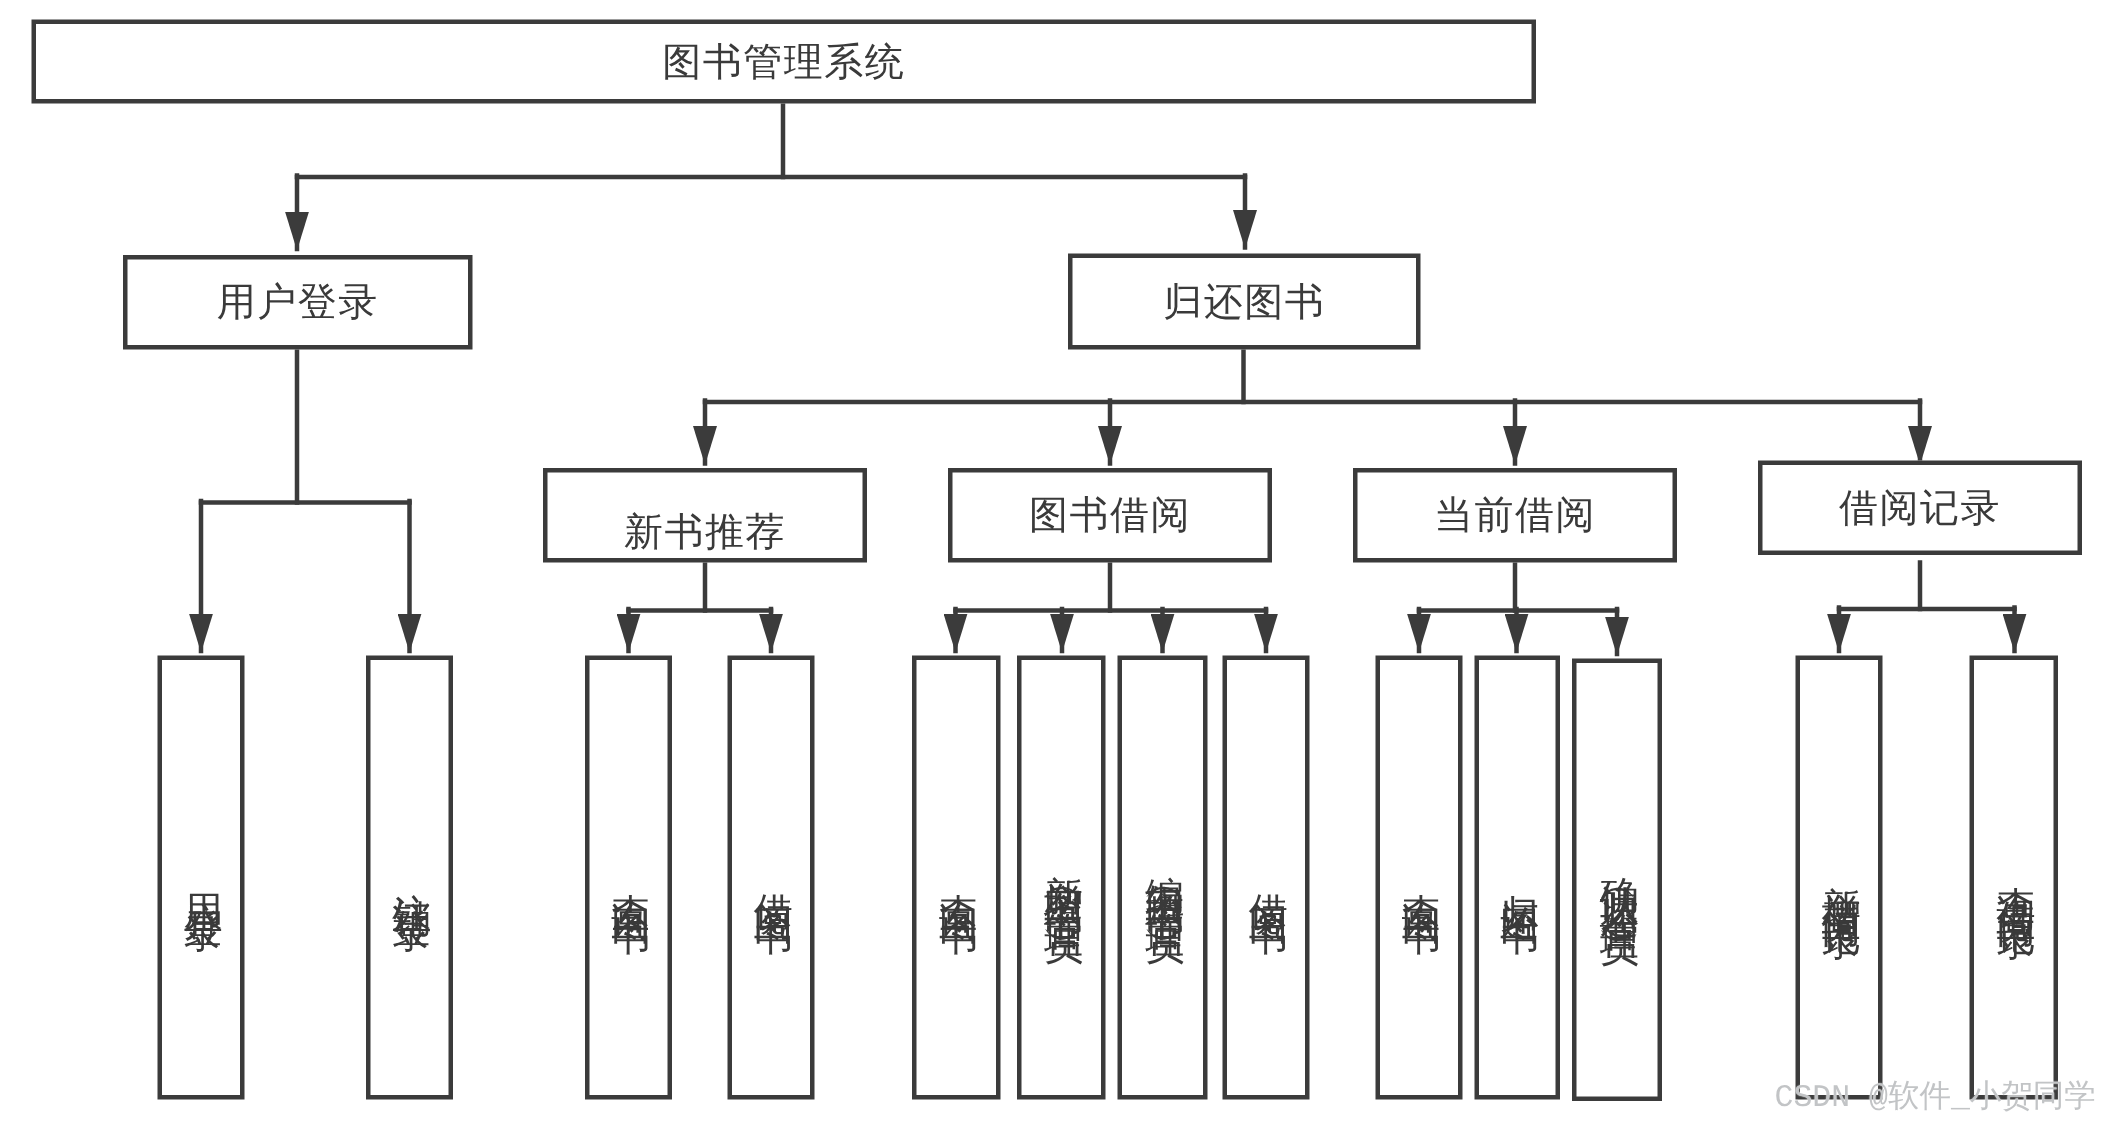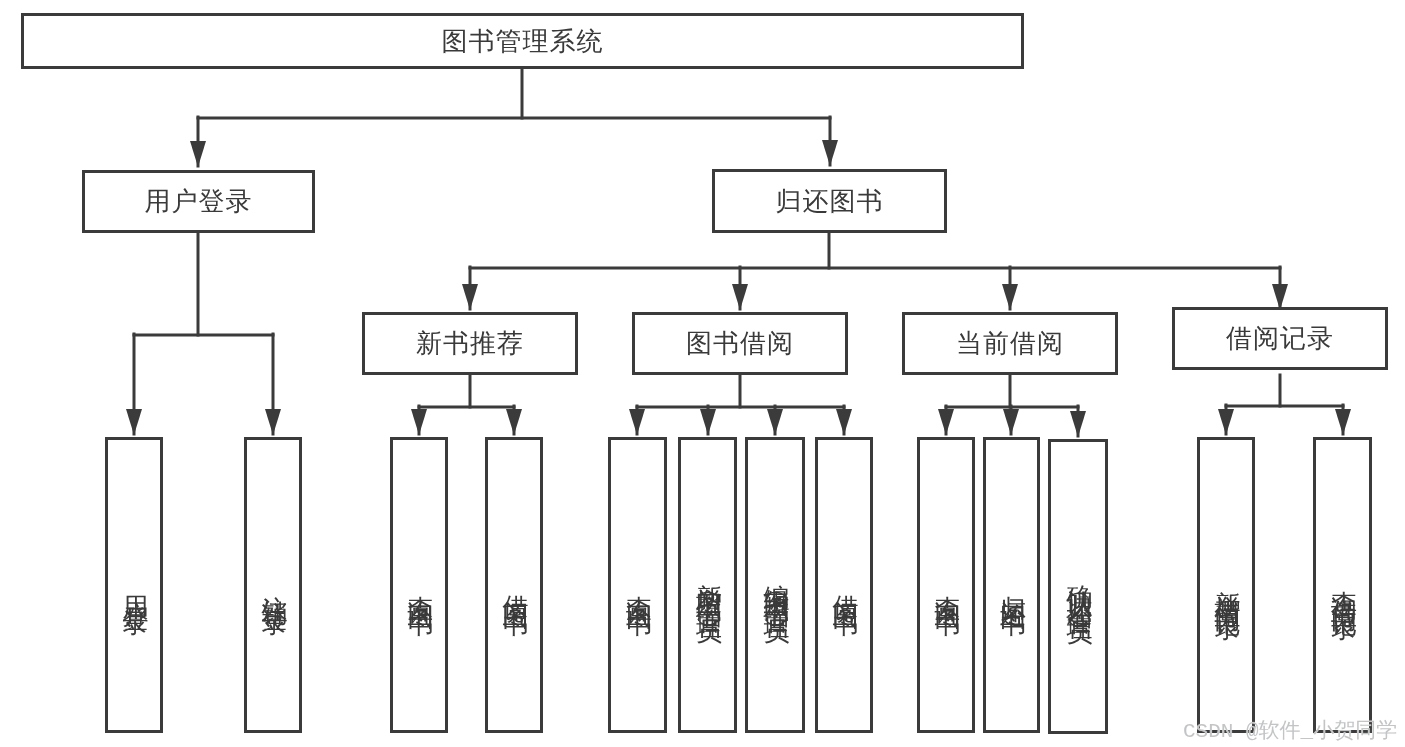--- a/index.html
+++ b/index.html
@@ -114,21 +114,21 @@
     <span class="label">图书管理系统</span>
   </div>
 
   <div class="node h" style="left:82px; top:170px; width:233px; height:63px;">
     <span class="label">用户登录</span>
   </div>
   <div class="node h" style="left:712px; top:169px; width:235px; height:64px;">
     <span class="label">归还图书</span>
   </div>
 
-  <div class="node h" style="left:362px; top:312px; width:216px; height:63px;">
+  <div class="node h" style="left:362px; top:312px; width:216px; height:63px;align-items:flex-end;">
     <span class="label">新书推荐</span>
   </div>
   <div class="node h" style="left:632px; top:312px; width:216px; height:63px;align-items:center;">
     <span class="label">图书借阅</span>
   </div>
   <div class="node h" style="left:902px; top:312px; width:216px; height:63px;">
     <span class="label">当前借阅</span>
   </div>
   <div class="node h" style="left:1172px; top:307px; width:216px; height:63px;">
     <span class="label">借阅记录</span>

